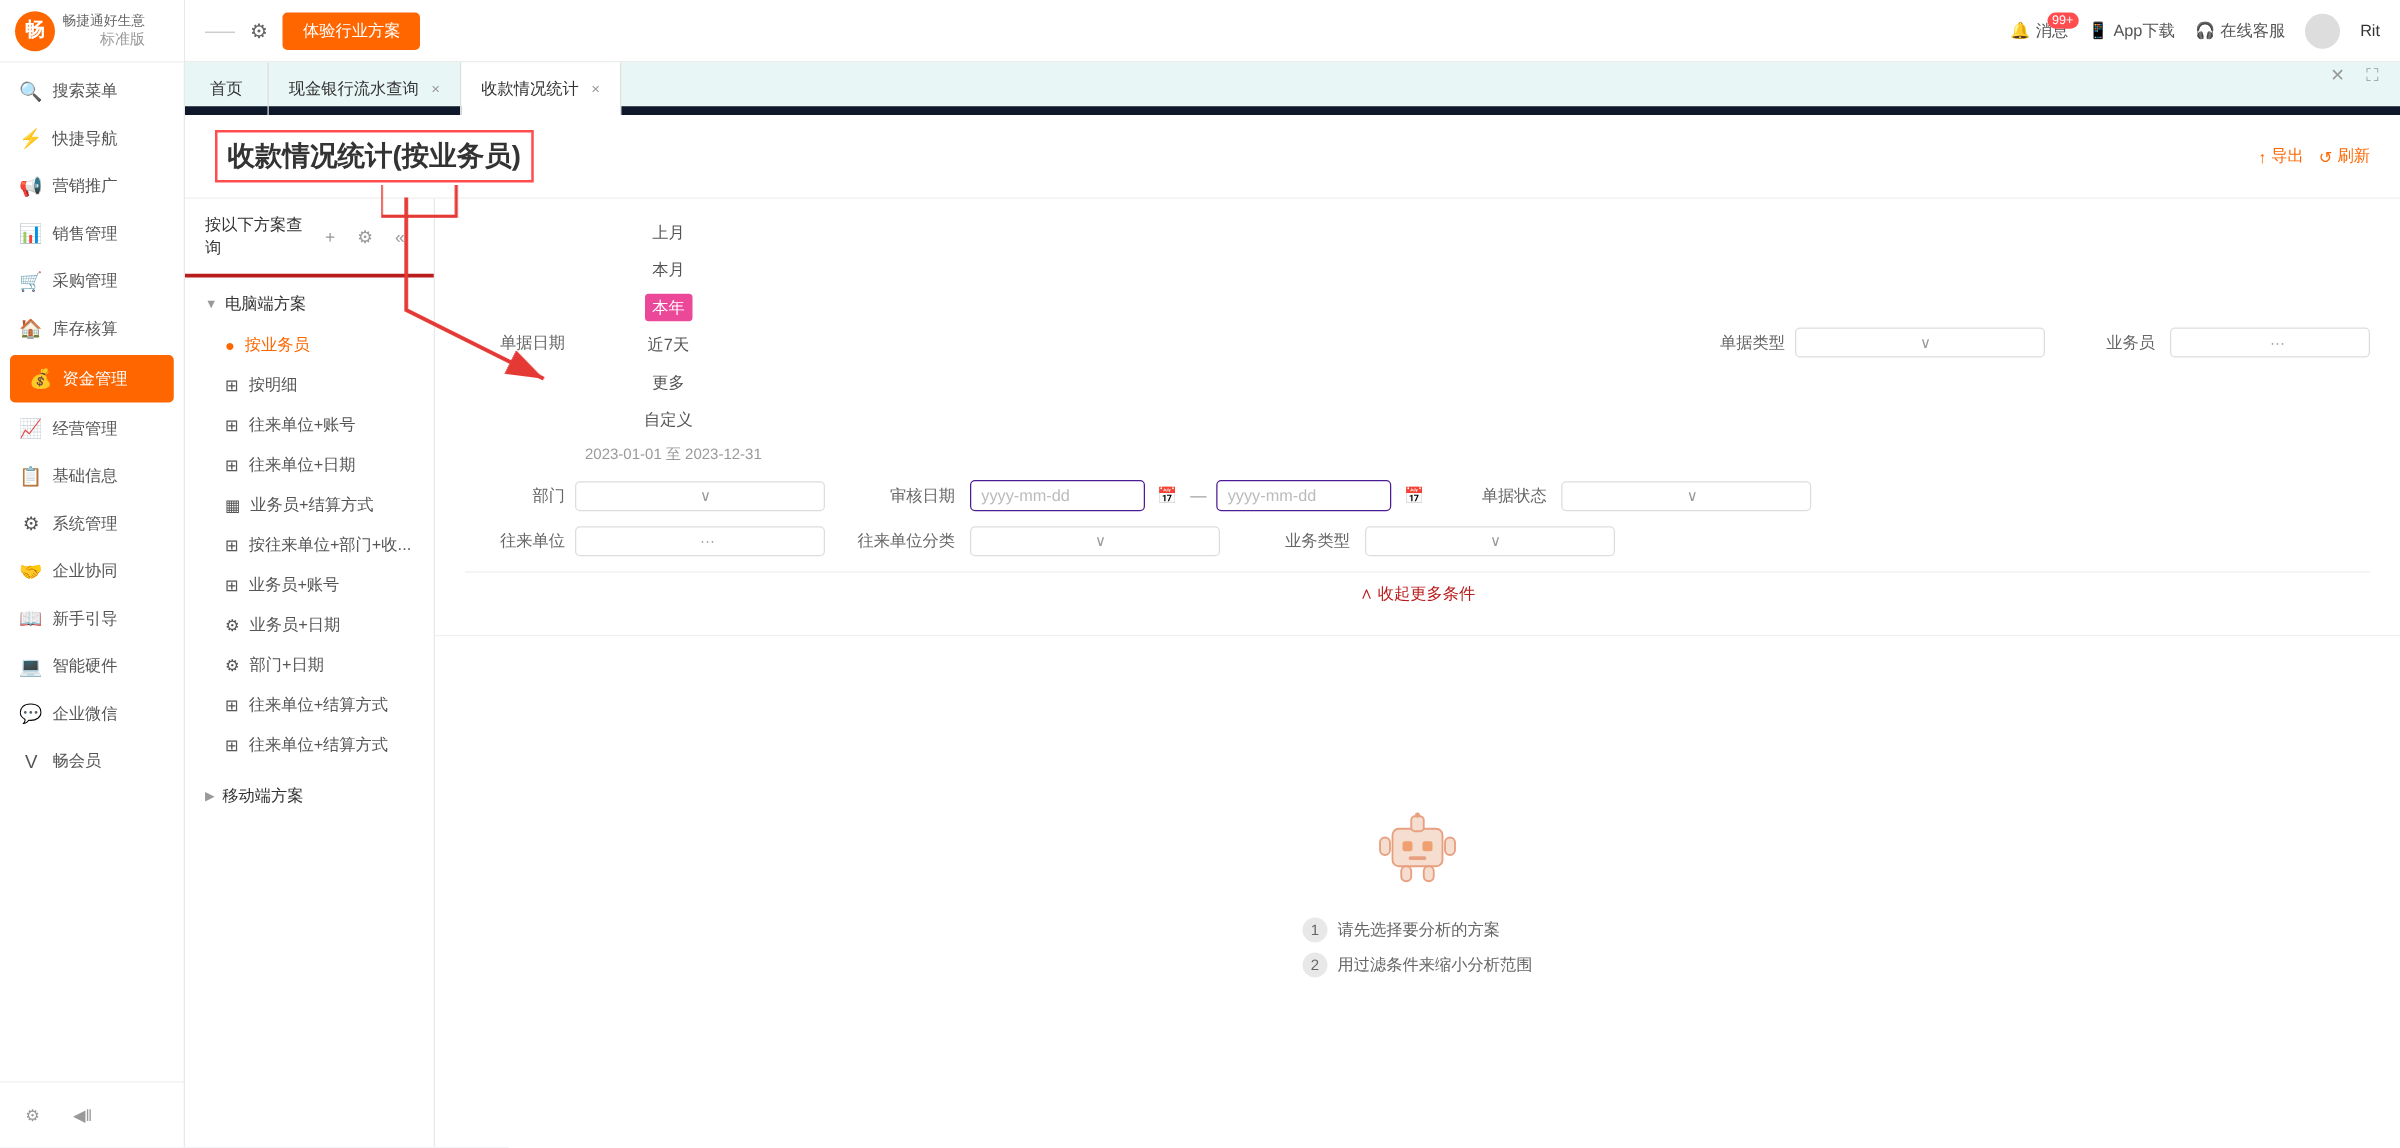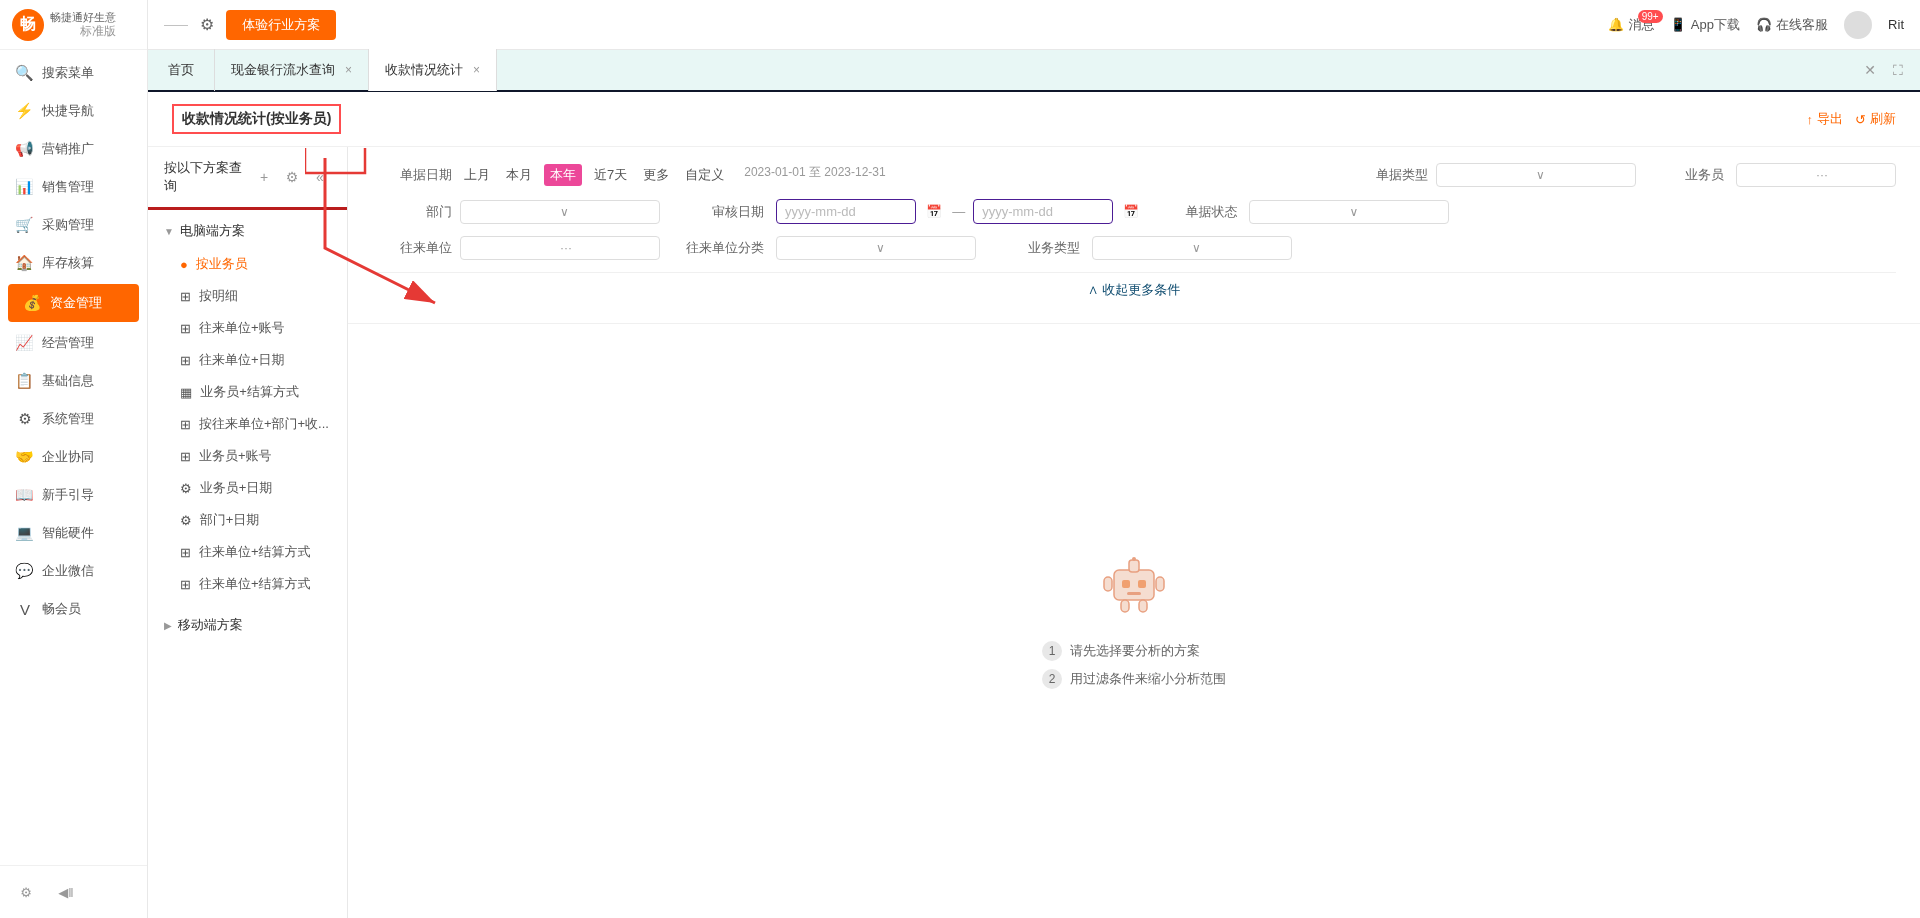--- a/index.html
+++ b/index.html
@@ -26,34 +26,34 @@
     .header-breadcrumb { font-size: 13px; color: #333; }
     .header-actions { margin-left: auto; display: flex; align-items: center; gap: 16px; }
     .notification-btn { position: relative; display: flex; align-items: center; gap: 4px; color: #555; cursor: pointer; font-size: 13px; }
     .badge { background: #ff4d4f; color: white; font-size: 10px; border-radius: 10px; padding: 1px 4px; position: absolute; top: -6px; right: -8px; }
     .header-btn { display: flex; align-items: center; gap: 4px; color: #555; cursor: pointer; font-size: 13px; }
     .trial-btn { background: #ff6600; color: white; padding: 6px 16px; border-radius: 4px; cursor: pointer; font-size: 13px; }
     .gear-btn { color: #666; cursor: pointer; font-size: 16px; }
     .user-avatar { width: 28px; height: 28px; background: #ddd; border-radius: 50%; }
 
     
-    .tab-bar { display: flex; align-items: center; background: #e8f7f5; height: 42px; border-bottom: 2px solid #0f172a; padding: 0 0; }
+    .tab-bar { display: flex; background: #e8f7f5; height: 42px; border-bottom: 7px solid #0f172a; padding: 0 0; }
     .tab-home { padding: 0 20px; height: 42px; display: flex; align-items: center; color: #333; font-size: 13px; cursor: pointer; border-right: 1px solid #ddd; }
     .tab-item { padding: 0 16px; height: 42px; display: flex; align-items: center; gap: 6px; font-size: 13px; cursor: pointer; border-right: 1px solid #ddd; }
     .tab-item.active { background: white; color: #333; }
     .tab-close { font-size: 12px; color: #999; margin-left: 4px; }
     .tab-window-controls { margin-left: auto; display: flex; gap: 8px; padding-right: 12px; }
     .window-ctrl { width: 20px; height: 20px; display: flex; align-items: center; justify-content: center; color: #999; cursor: pointer; font-size: 14px; }
 
     
     .content-area { flex: 1; overflow: hidden; display: flex; flex-direction: column; }
 
     
     .page-header { background: white; padding: 12px 24px; display: flex; align-items: center; justify-content: space-between; border-bottom: 1px solid #f0f0f0; }
-    .page-title { font-size: 14px; font-weight: bold; color: #333; border: 2px solid #ff4d4f; padding: 4px 8px; }
+    .page-title { font-size: 22px; font-weight: bold; color: #333; border: 2px solid #ff4d4f; padding: 4px 8px; }
     .page-header-actions { display: flex; gap: 12px; }
     .header-action-btn { display: flex; align-items: center; gap: 4px; color: #ff6600; cursor: pointer; font-size: 13px; }
 
     
     .main-layout { flex: 1; display: flex; overflow: hidden; }
 
     
     .left-panel { width: 200px; background: white; border-right: 1px solid #e8e8e8; display: flex; flex-direction: column; flex-shrink: 0; }
     .left-panel-header { padding: 12px 16px; display: flex; align-items: center; justify-content: flex-start; border-bottom: 3px solid #b91c1c; }
     .left-panel-title { font-size: 13px; color: #333; }
@@ -68,21 +68,21 @@
 
     
     .right-panel { flex: 1; display: flex; flex-direction: column; overflow: hidden; background: #f5f5f5; }
 
     
     .filter-area { background: white; padding: 16px 24px; border-bottom: 1px solid #f0f0f0; }
     .filter-row { display: flex; align-items: center; gap: 8px; margin-bottom: 12px; }
     .filter-row:last-child { margin-bottom: 0; }
     .filter-label { width: 80px; text-align: right; color: #666; font-size: 13px; flex-shrink: 0; }
     .filter-control { display: flex; align-items: center; gap: 8px; flex: 1; }
-    .date-tabs { display: flex; gap: 8px; align-items: flex-start; }
+    .date-tabs { display: flex; gap: 8px; align-items: center; flex-direction: column; }
     .date-tab { font-size: 13px; color: #555; cursor: pointer; padding: 2px 4px; }
     .date-tab.active { background: #ec4899; color: white; border-radius: 3px; padding: 2px 6px; }
     .date-range { font-size: 12px; color: #999; margin-left: 8px; }
     .filter-select { display: flex; align-items: center; border: 1px solid #ddd; border-radius: 4px; padding: 4px 8px; min-width: 160px; cursor: pointer; background: white; }
     .filter-select span { flex: 1; color: #333; font-size: 13px; }
     .filter-select .arrow { color: #999; font-size: 12px; }
     .filter-input { border: 1px solid #4c1d95; border-radius: 4px; padding: 4px 8px; min-width: 140px; color: #bbb; font-size: 13px; }
     .filter-dash { color: #999; }
     .filter-dots { color: #999; cursor: pointer; margin: 0 4px; }
 
@@ -368,21 +368,21 @@
               <span></span>
               <span class="arrow">∨</span>
             </div>
             <span class="filter-label" style="margin-left:16px;">业务类型</span>
             <div class="filter-select" style="min-width:200px; margin-left:4px;">
               <span></span>
               <span class="arrow">∨</span>
             </div>
           </div>
 
-          <div class="collapse-btn" style="text-align:center; color:#0c4a6e; cursor:pointer; margin-top:4px; font-size:13px;">∧ 收起更多条件</div>
+          <div class="collapse-btn" style="text-align:center; color:#b91c1c; cursor:pointer; margin-top:4px; font-size:13px;">∧ 收起更多条件</div>
         </div>
 
 
         <div class="empty-state">
 
           <svg class="empty-icon" viewBox="0 0 80 80" xmlns="http://www.w3.org/2000/svg">
             <rect x="20" y="25" width="40" height="30" rx="5" fill="#f5ddd0" stroke="#e8a080" stroke-width="1.5"></rect>
             <rect x="28" y="35" width="8" height="8" rx="2" fill="#f0a070"></rect>
             <rect x="44" y="35" width="8" height="8" rx="2" fill="#f0a070"></rect>
             <rect x="33" y="47" width="14" height="3" rx="1.5" fill="#e8a080"></rect>

